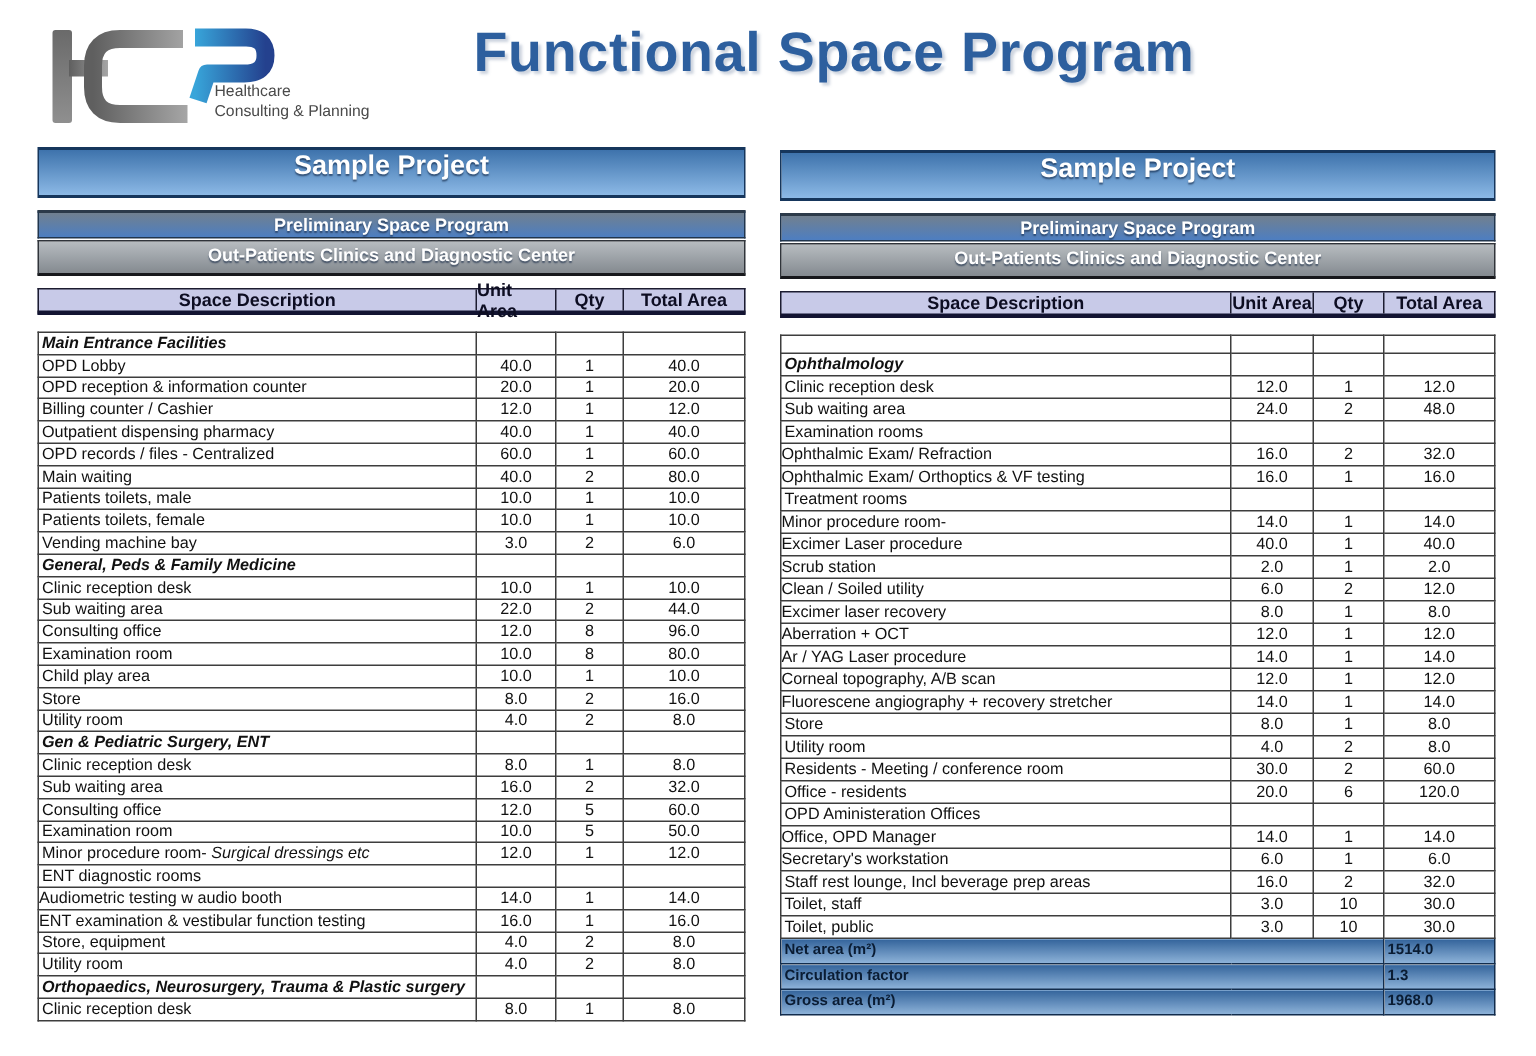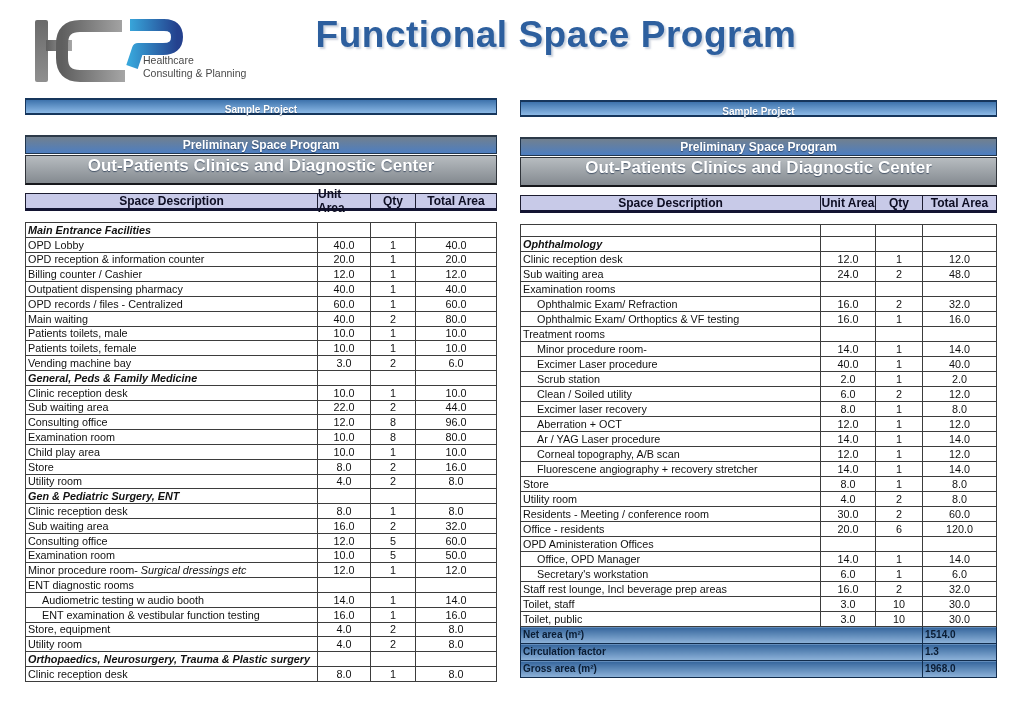--- a/index.html
+++ b/index.html
@@ -16,29 +16,29 @@
   }
   
   .tbl{position:absolute;box-sizing:border-box;}
   .t-left{left:25px;top:98px;width:472px;}
   .t-right{left:520px;top:100px;width:477px;}
 
   .banner{
     box-sizing:border-box;color:#fff;font-weight:bold;text-align:center;
     text-shadow:0 1px 1px rgba(15,35,65,.6);
   }
-  .b1{height:17px;line-height:20px;font-size:10px;
+  .b1{height:34px;line-height:20px;font-size:18px;
       background:linear-gradient(#3e73ac,#8cb9e6);
       border:2px solid #16365c;border-left-width:1px;border-right-width:1px;
-      margin-bottom:20px;}
+      margin-bottom:8px;}
   .b2{height:19px;line-height:17px;font-size:12px;
       background:linear-gradient(#71808f,#4d7ec1);
       border:1px solid #20354d;border-top:2px solid #2c3a49;
       margin-bottom:1px;}
-  .b3{height:30px;line-height:19px;font-size:17px;
+  .b3{height:24px;line-height:19px;font-size:12px;
       background:linear-gradient(#b7bcc0,#848a90);
       border:1px solid #30343a;border-bottom:2px solid #17181c;
       margin-bottom:8px;}
 
   .colhead{
     display:flex;box-sizing:border-box;height:18px;margin-bottom:11px;
     background:#c8cae8;border:1px solid #1c1c30;border-bottom:3px solid #131432;
     font-size:12px;font-weight:bold;color:#0d0d22;
   }
   .ch{box-sizing:border-box;display:flex;align-items:center;justify-content:center;
@@ -51,21 +51,21 @@
     font-size:10.8px;color:#111;}
   .t-left  col.c1{width:292px}.t-left  col.c2{width:53px}.t-left  col.c3{width:45px}
   .t-right col.c1{width:300px}.t-right col.c2{width:55px}.t-right col.c3{width:47px}
   table.body td{
     border:1px solid #3d3d3d;padding:0 2px;line-height:12px;overflow:hidden;
   }
   .t-left  table.body td{height:13.8px;}
   .t-right table.body td{height:14px;}
   td.num{text-align:center;white-space:nowrap;}
   tr.section td.desc{font-weight:bold;font-style:italic;}
-  tr.indent td.desc{padding-left:16px;}
+  tr.indent td.desc{padding-left:0;}
   tr.spacer td{height:11px !important;}
   tr.footer td{
     background:linear-gradient(#35659c,#8fb4da);
     font-weight:bold;color:#0a1c33;border:1px solid #122c4c;height:16px !important;
     font-size:10px;
   }
   tr.footer td.flabel{text-align:left;}
 </style>
 </head>
 <body>

